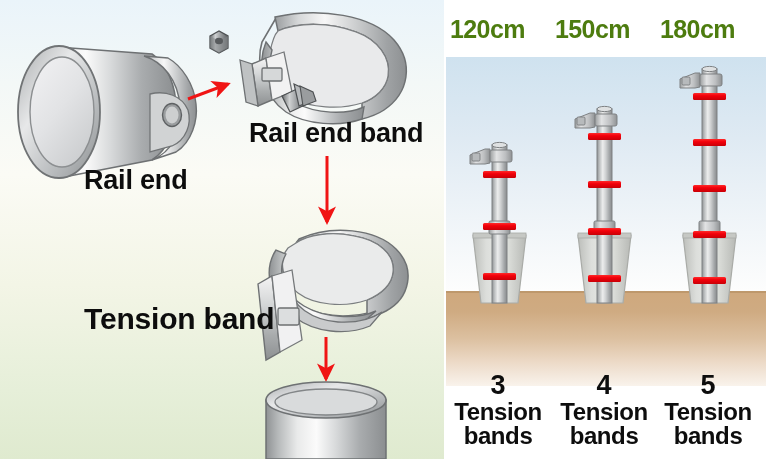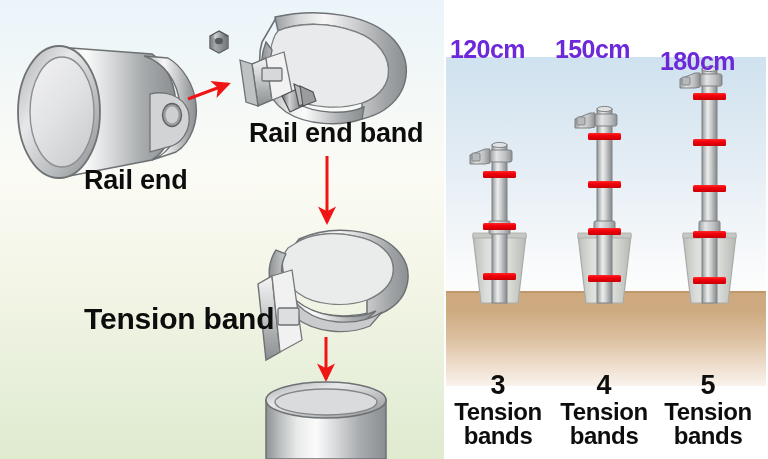--- a/index.html
+++ b/index.html
@@ -82,31 +82,31 @@
   #ground-top-line {
     position: absolute;
     left: 0; top: 234px;
     width: 320px; height: 2px;
     background: #b89367;
     opacity: .75;
   }
 
   .size-label {
     position: absolute;
-    top: 35px;
-    color: #6d28d9;
+    top: 15px;
+    color: #4d7c0f;
     font-size: 25px;
     font-weight: bold;
     letter-spacing: -0.6px;
     white-space: nowrap;
     font-family: "Liberation Sans", sans-serif;
   }
   #size-label-0 { left: 450px; }
   #size-label-1 { left: 555px; text-align: right; }
-  #size-label-2 { left: 660px; margin-top: 12px; }
+  #size-label-2 { left: 660px; }
 
   .caption {
     position: absolute;
     width: 110px;
     text-align: center;
     color: #0d0d0d;
     font-weight: bold;
     font-family: "Liberation Sans", sans-serif;
     line-height: 1.02;
     white-space: nowrap;

